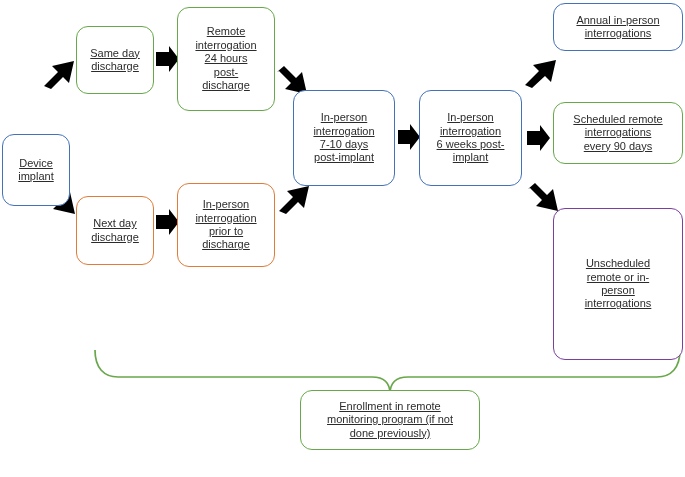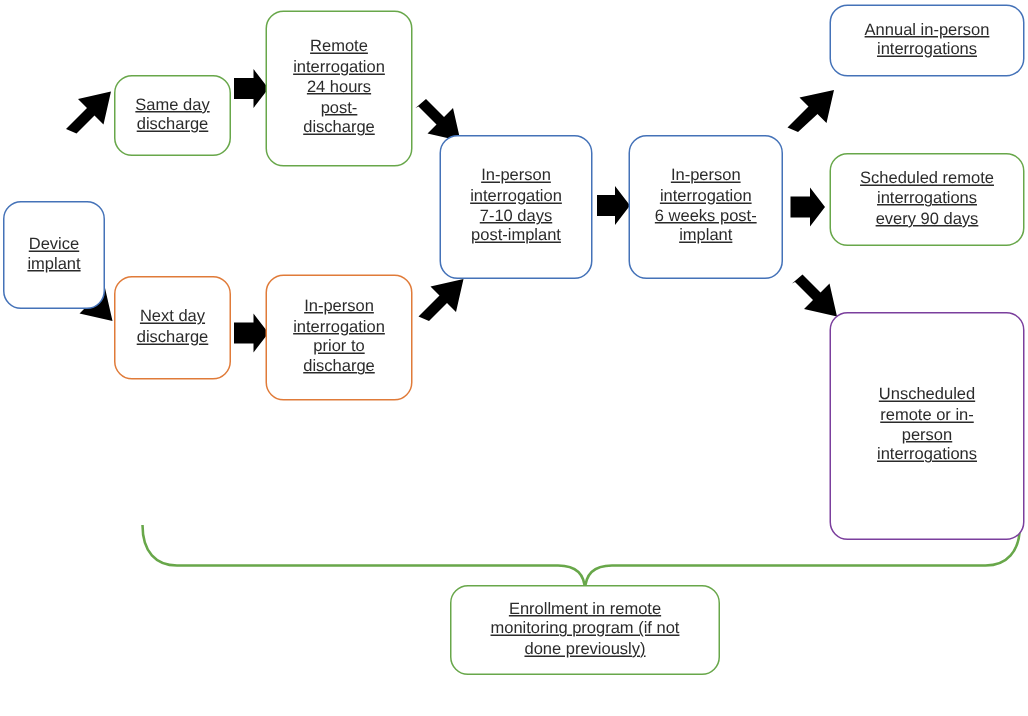--- a/index.html
+++ b/index.html
@@ -114,32 +114,32 @@
                L657,377 C671,377 680,368 680,350"></path>
       <path class="brace-path" d="M390,394 L390,411"></path>
     </g>
   </svg>
 
   <div id="nodes-layer">
       <div class="node blue" style="left: 2px; top: 102px; width: 68px; height: 72px; font-size: 11px; margin-top: 32px;">
         <span class="label">Device
 implant</span>
       </div>
-      <div class="node green" style="left: 76px; top: 26px; width: 78px; height: 54px; font-size: 11px; margin-top: 24px;">
+      <div class="node green" style="left: 76px; top: 26px; width: 78px; height: 68px; font-size: 11px;">
         <span class="label">Same day
 discharge</span>
       </div>
       <div class="node green" style="left: 177px; top: 7px; width: 98px; height: 104px; font-size: 11px;">
         <span class="label">Remote
 interrogation
 24 hours
 post-
 discharge</span>
       </div>
-      <div class="node orange" style="left: 76px; top: 184px; width: 78px; height: 69px; font-size: 11px;">
+      <div class="node orange" style="left: 76px; top: 196px; width: 78px; height: 69px; font-size: 11px;">
         <span class="label">Next day
 discharge</span>
       </div>
       <div class="node orange" style="left: 177px; top: 183px; width: 98px; height: 84px; font-size: 11px;">
         <span class="label">In-person
 interrogation
 prior to
 discharge</span>
       </div>
       <div class="node blue" style="left: 293px; top: 90px; width: 102px; height: 96px; font-size: 11px;">

